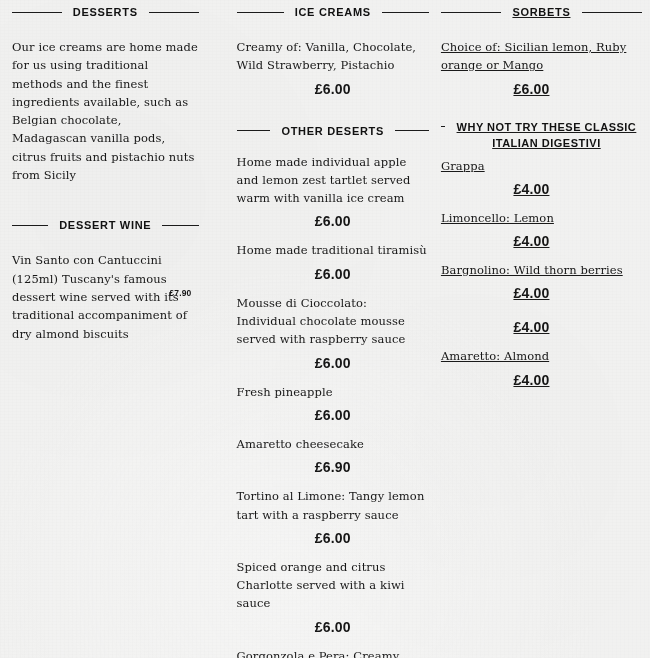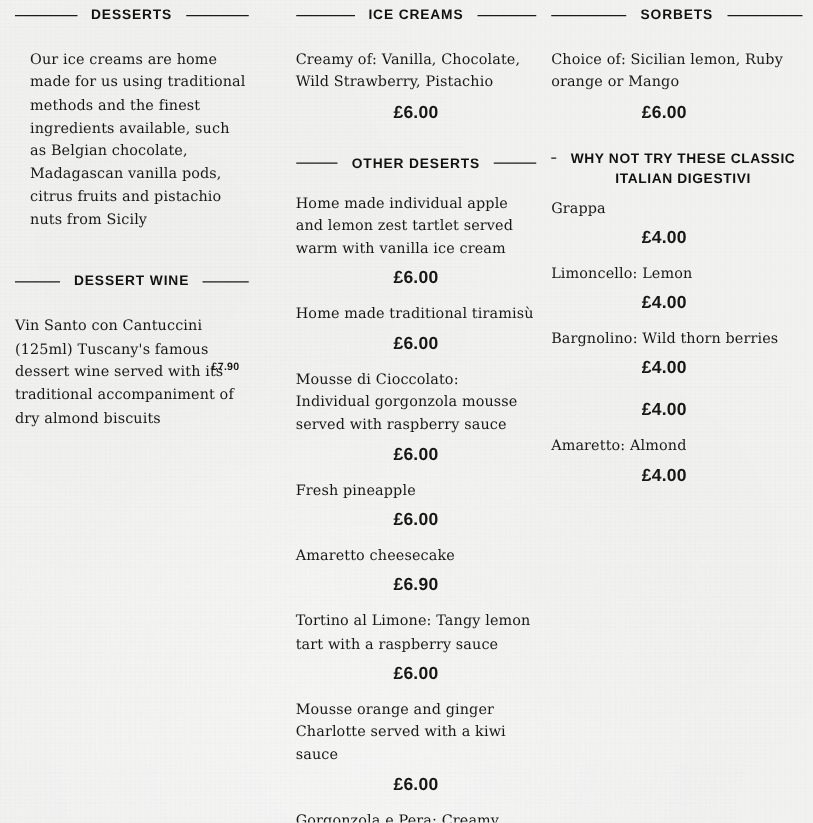--- a/index.html
+++ b/index.html
@@ -38,21 +38,21 @@
     height: 658px;
     box-sizing: border-box;
   }
 
   .column {
     box-sizing: border-box;
     position: relative;
   }
   .col-1 { width: 215px; padding: 0 10px 0 12px; }
   .col-2 { width: 213px; padding: 0 6px 0 8px; margin-left: 20px; }
-  .col-3 { width: 222px; padding: 0 8px 0 6px; }
+  .col-3 { width: 222px; padding: 0 8px 0 6px; text-decoration: underline; }
 
   
   .section-head {
     display: flex;
     align-items: center;
     font-family: "Liberation Sans", sans-serif;
     font-weight: bold;
     font-size: 11px;
     letter-spacing: 0.7px;
     color: #111;
@@ -91,21 +91,20 @@
     height: 0;
     border-top: 1.4px solid #1b1b1b;
   }
 
   
   .intro {
     font-size: 11.5px;
     line-height: 18.3px;
     letter-spacing: 0.1px;
     color: #171717;
-    margin-left: 12px;
   }
 
   .item {
     position: relative;
   }
   .item-name {
     font-size: 11.5px;
     line-height: 18.3px;
     letter-spacing: 0.1px;
     color: #171717;
@@ -213,21 +212,21 @@
 
     <div class="item">
       <div class="item-name">Home made traditional tiramisù</div>
       <div class="spacer-6"></div>
       <div class="price-row">£6.00</div>
     </div>
 
     <div class="spacer-12"></div>
 
     <div class="item">
-      <div class="item-name">Mousse di Cioccolato: Individual gorgonzola mousse served with raspberry sauce</div>
+      <div class="item-name">Mousse di Cioccolato: Individual chocolate mousse served with raspberry sauce</div>
       <div class="spacer-6"></div>
       <div class="price-row">£6.00</div>
     </div>
 
     <div class="spacer-12"></div>
 
     <div class="item">
       <div class="item-name">Fresh pineapple</div>
       <div class="spacer-6"></div>
       <div class="price-row">£6.00</div>
@@ -245,21 +244,21 @@
 
     <div class="item">
       <div class="item-name">Tortino al Limone: Tangy lemon tart with a raspberry sauce</div>
       <div class="spacer-6"></div>
       <div class="price-row">£6.00</div>
     </div>
 
     <div class="spacer-12"></div>
 
     <div class="item">
-      <div class="item-name">Mousse orange and ginger Charlotte served with a kiwi sauce</div>
+      <div class="item-name">Spiced orange and citrus Charlotte served with a kiwi sauce</div>
       <div class="spacer-6"></div>
       <div class="price-row">£6.00</div>
     </div>
 
     <div class="spacer-12"></div>
 
     <div class="item">
       <div class="item-name">Gorgonzola e Pera: Creamy gorgonzola served with pear and biscuits</div>
       <div class="spacer-6"></div>
 

